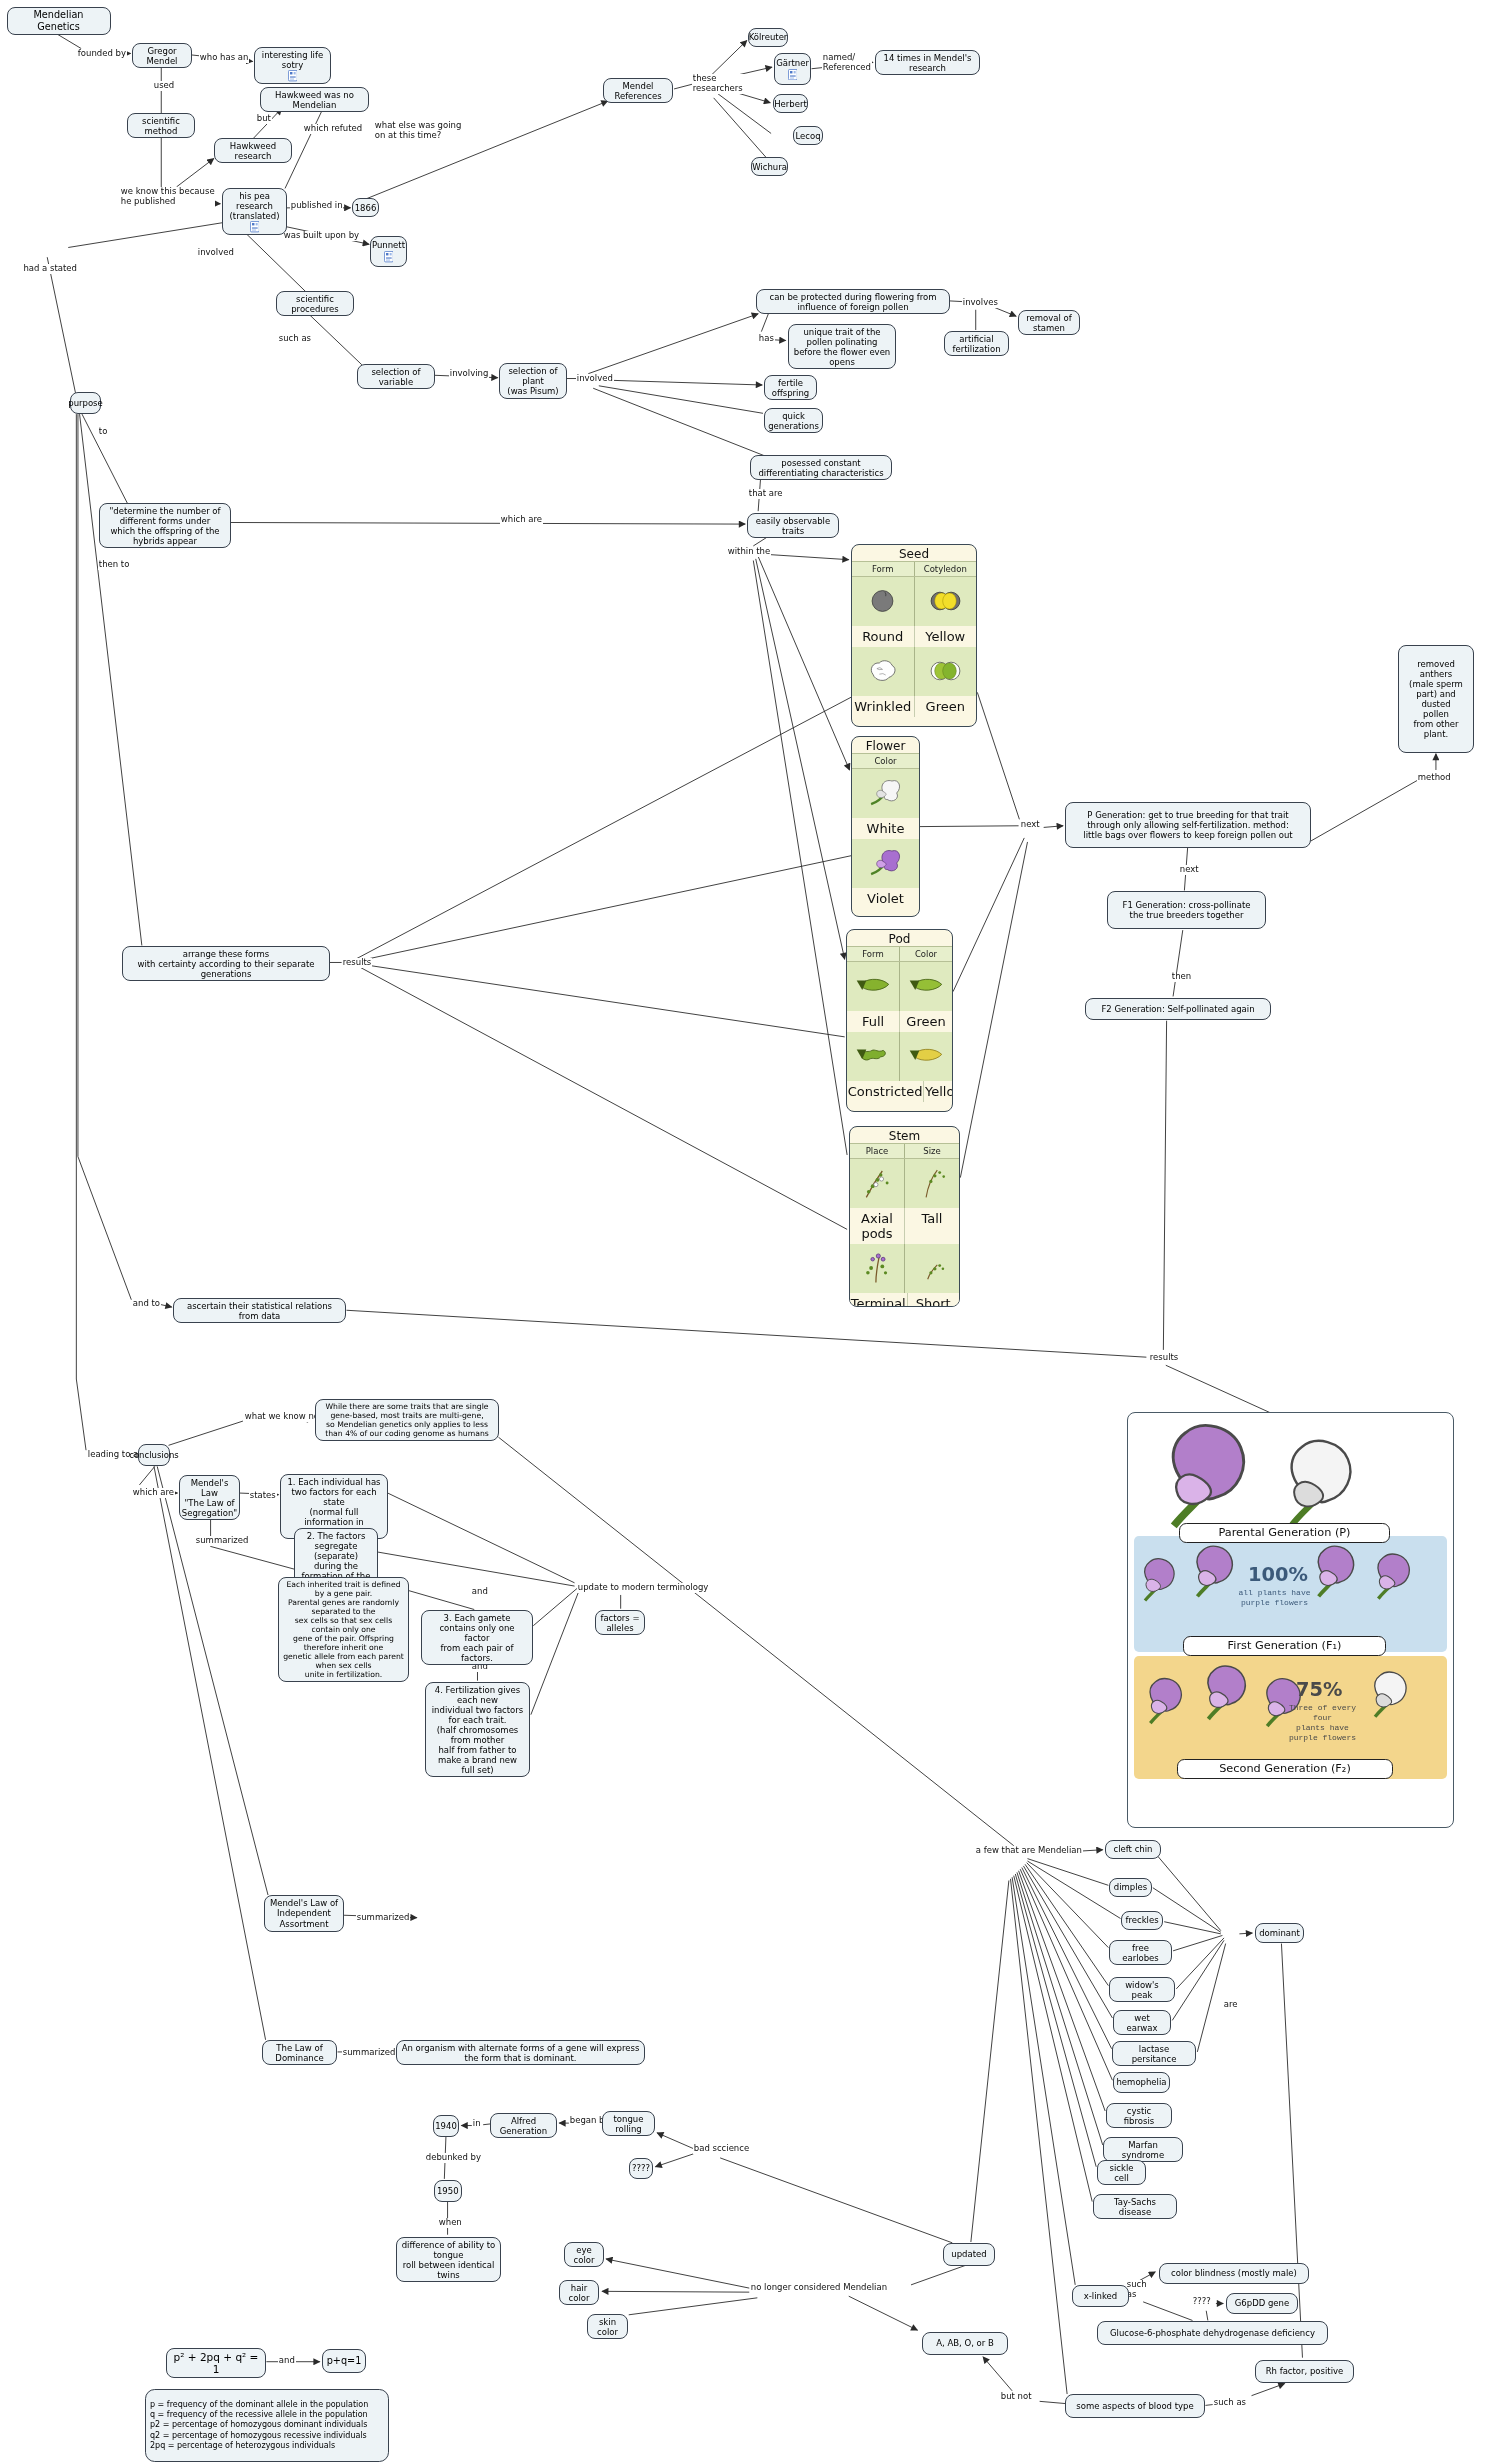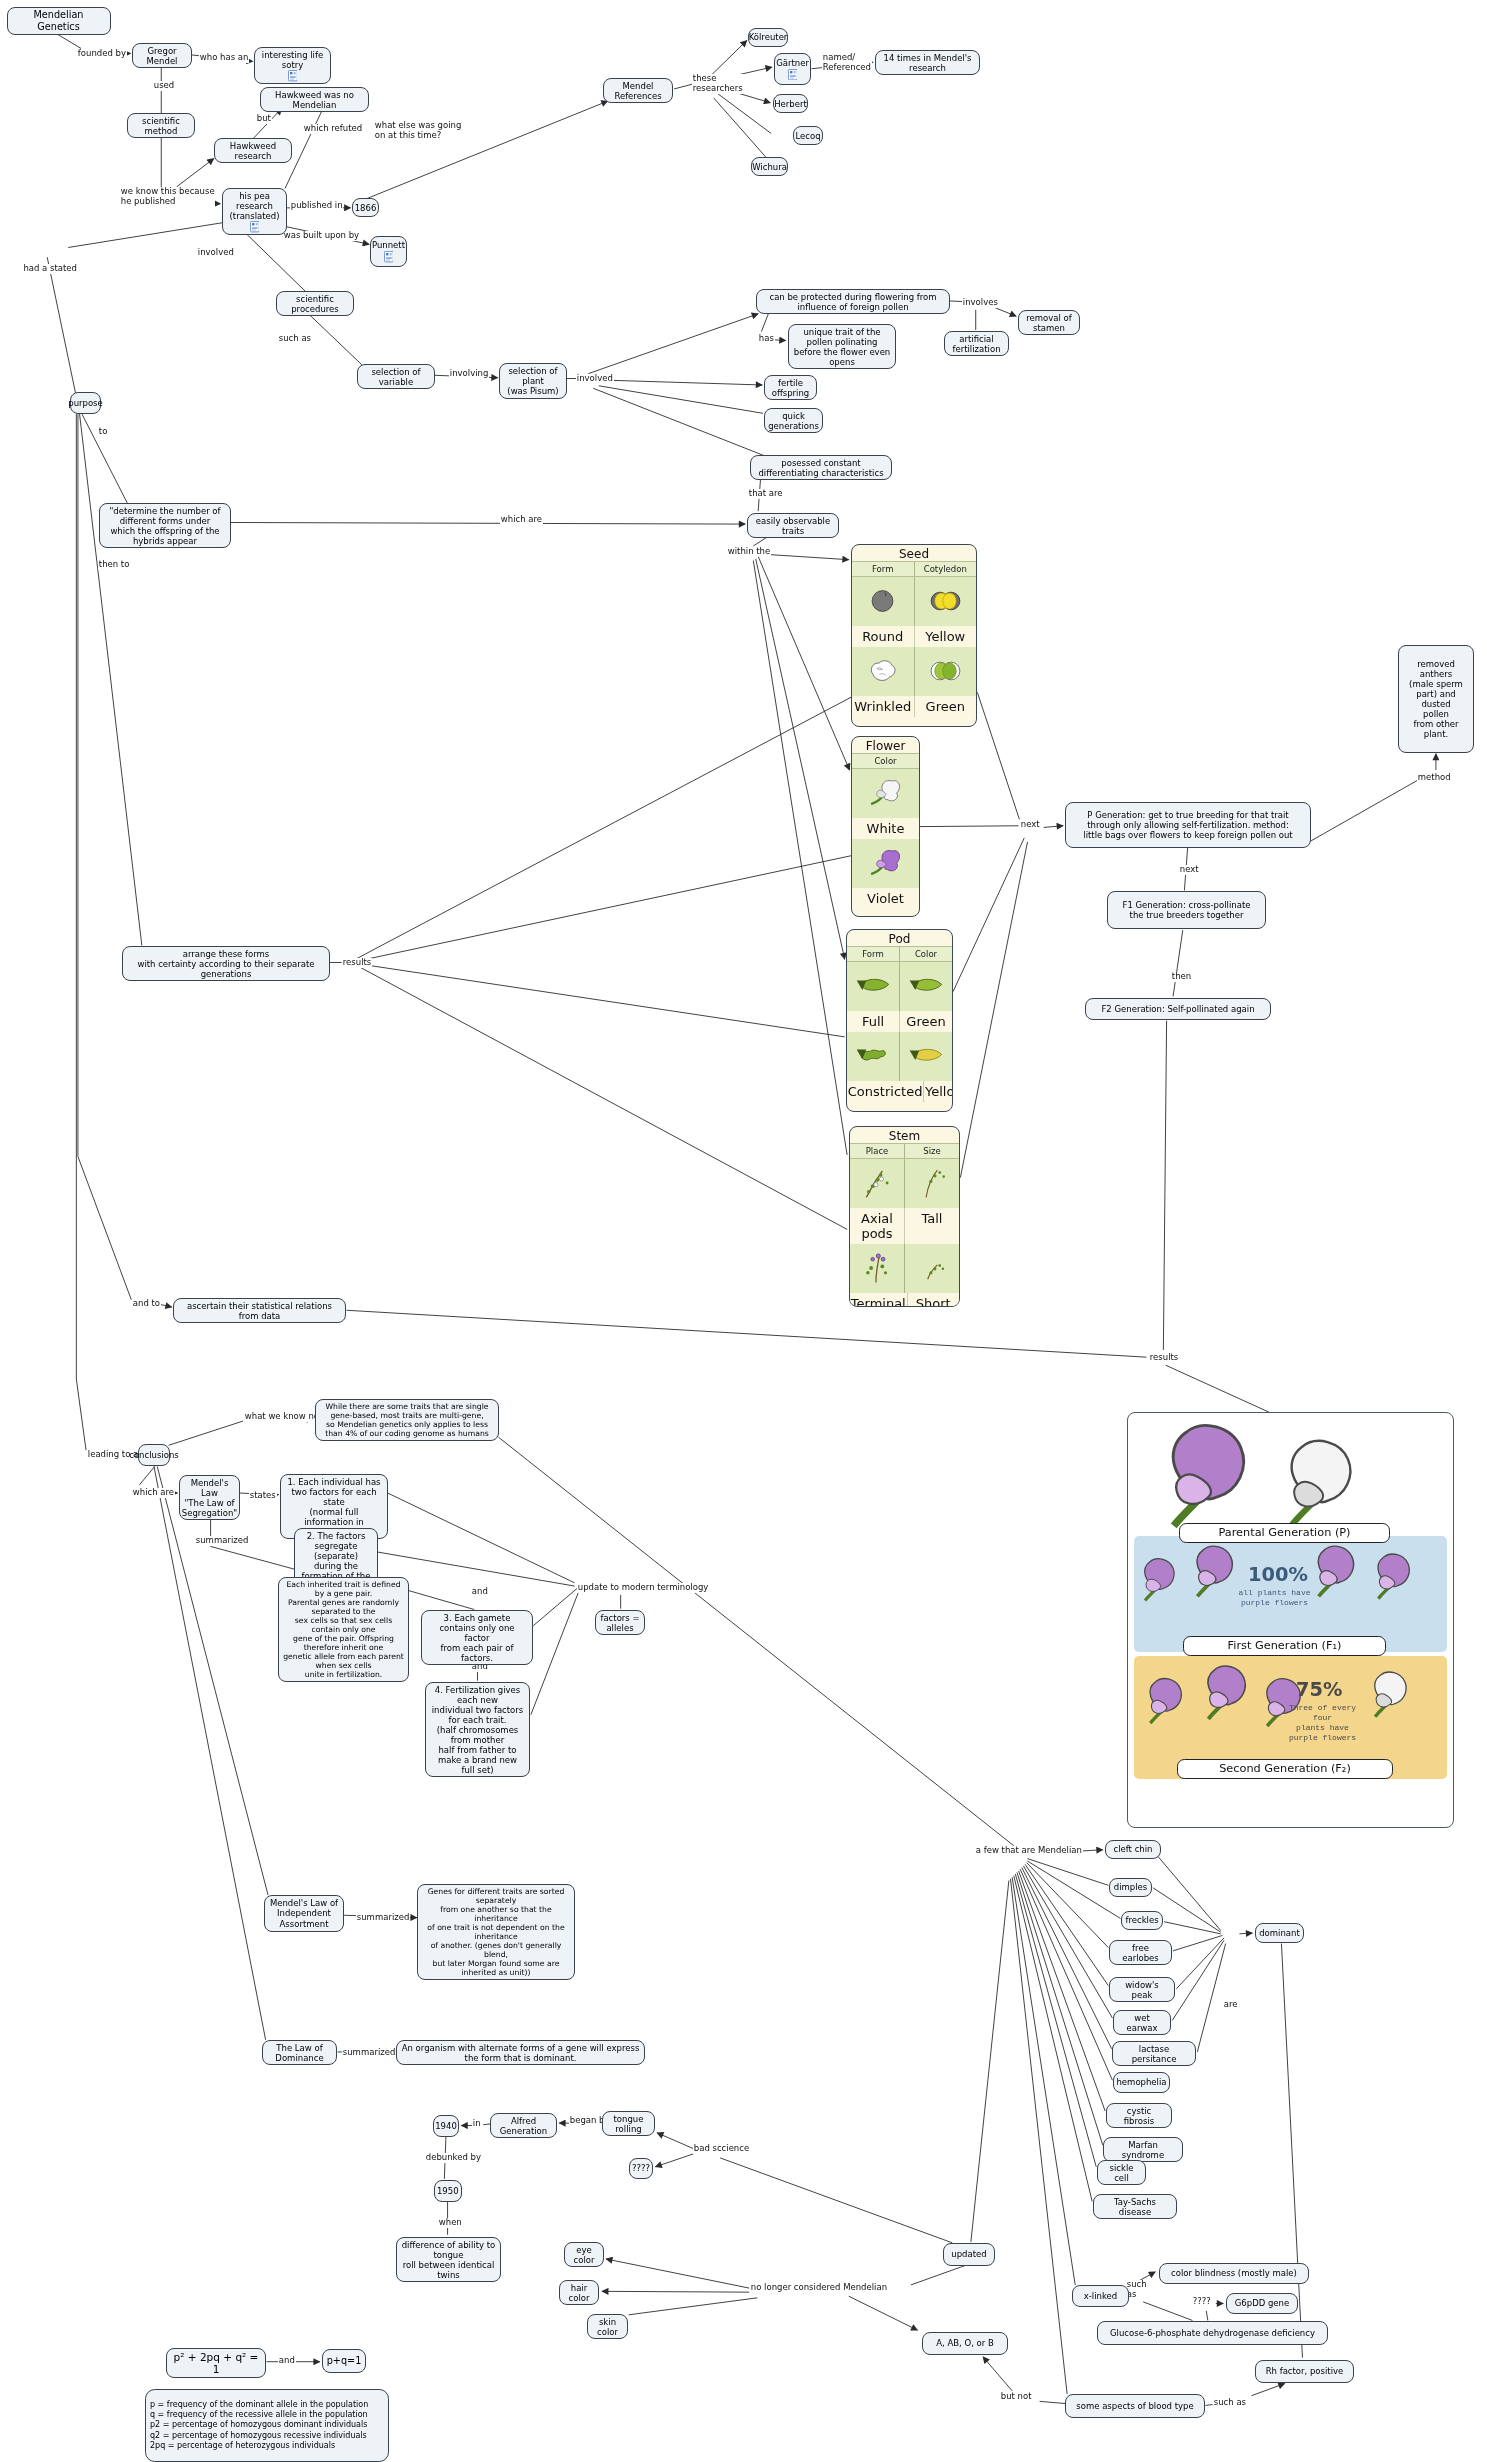--- a/index.html
+++ b/index.html
@@ -264,25 +264,20 @@
 full set)</span></div>
     <div class="node" style="left: 278px; top: 1577px; width: 131px; min-height: 78px; font-size: 7.7px;"><span>Each inherited trait is defined by a gene pair.
 Parental genes are randomly separated to the
 sex cells so that sex cells contain only one
 gene of the pair. Offspring therefore inherit one
 genetic allele from each parent when sex cells
 unite in fertilization.</span></div>
     <div class="node" style="left: 595px; top: 1610px; width: 50px; min-height: 22px;"><span>factors = alleles</span></div>
     <div class="node" style="left: 264px; top: 1895px; width: 80px; min-height: 37px;"><span>Mendel's Law of
 Independent Assortment</span></div>
-    <div class="node" style="left: 417px; top: 1884px; width: 158px; min-height: 72px; font-size: 7.7px;"><span>Genes for different traits are sorted separately
-from one another so that the inheritance
-of one trait is not dependent on the inheritance
-of another. (genes don't generally blend,
-but later Morgan found some are inherited as unit))</span></div>
     <div class="node" style="left: 262px; top: 2040px; width: 75px; min-height: 22.6px;"><span>The Law of Dominance</span></div>
     <div class="node" style="left: 396px; top: 2040px; width: 249px; min-height: 22.6px;"><span>An organism with alternate forms of a gene will express the form that is dominant.</span></div>
     <div class="node" style="left: 433px; top: 2115px; width: 26px; min-height: 22px;"><span>1940</span></div>
     <div class="node" style="left: 490px; top: 2113px; width: 67px; min-height: 20px;"><span>Alfred Generation</span></div>
     <div class="node" style="left: 602px; top: 2111px; width: 53px; min-height: 23.5px;"><span>tongue rolling</span></div>
     <div class="node" style="left: 629px; top: 2158px; width: 24px; min-height: 21px;"><span>????</span></div>
     <div class="node" style="left: 434px; top: 2180px; width: 27.5px; min-height: 22px;"><span>1950</span></div>
     <div class="node" style="left: 396px; top: 2237px; width: 105px; min-height: 35px;"><span>difference of ability to tongue
 roll between identical twins</span></div>
     <div class="node" style="left: 943px; top: 2243px; width: 52px; min-height: 22.6px;"><span>updated</span></div>

